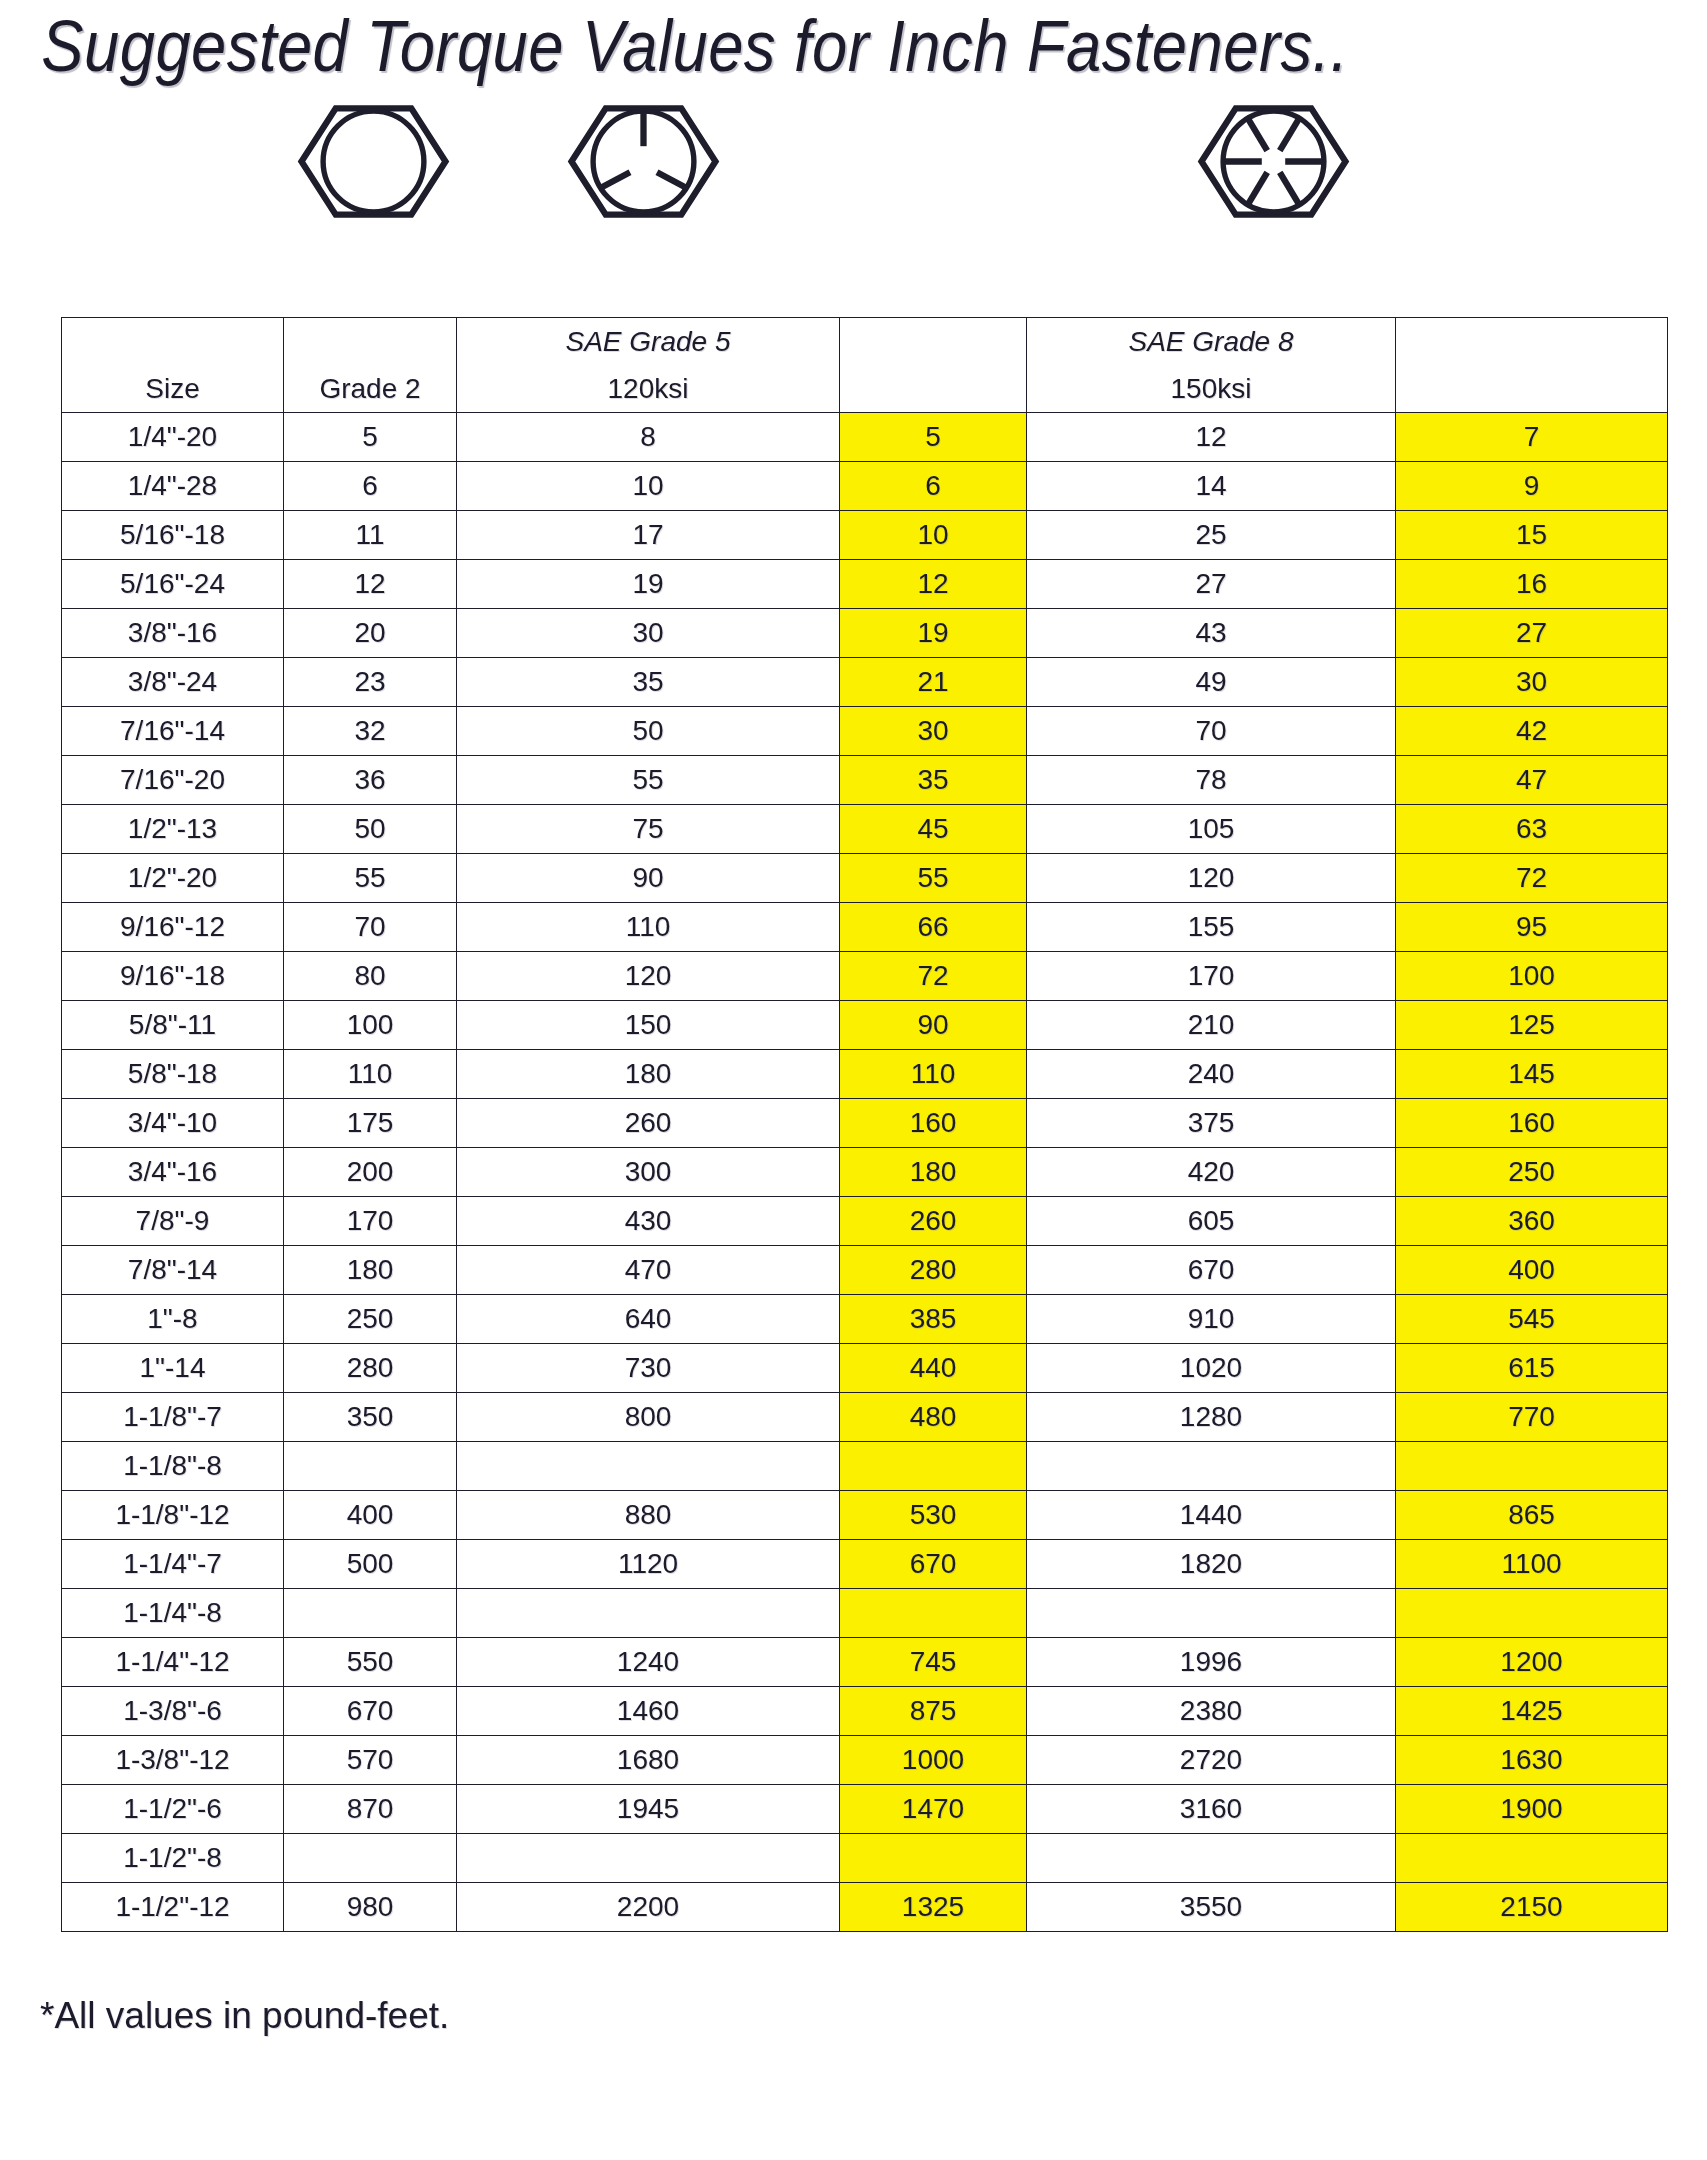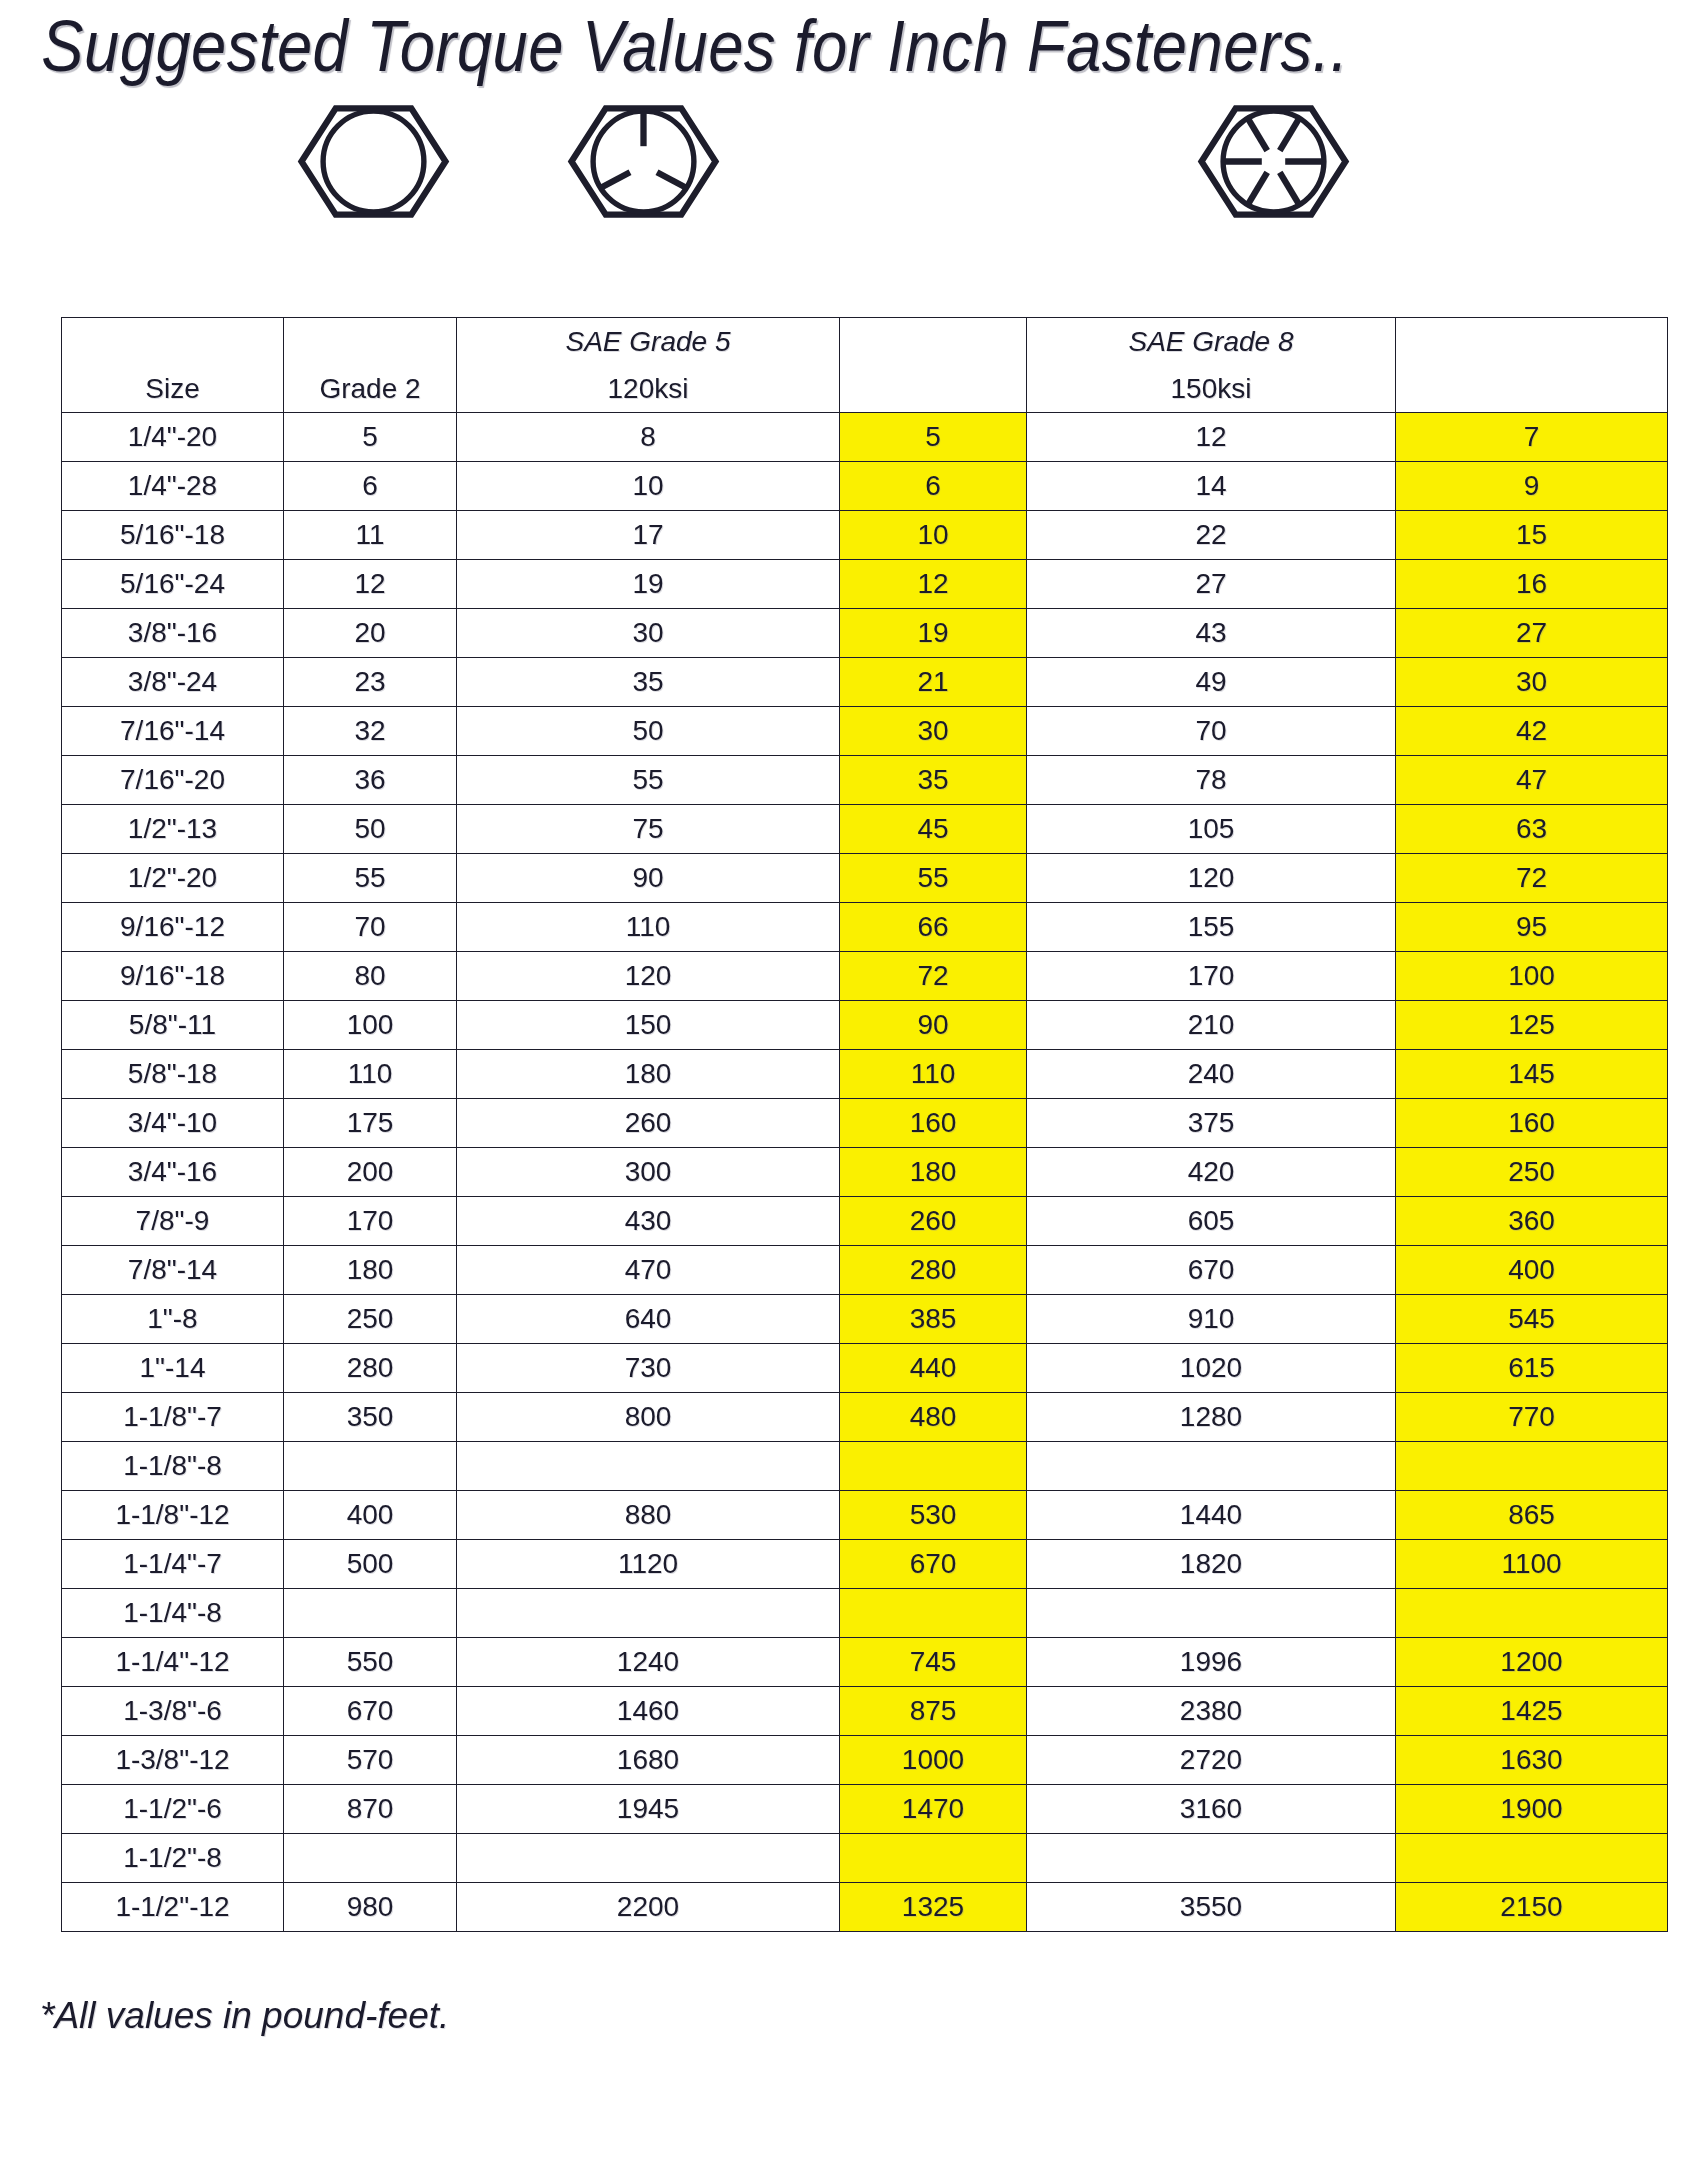--- a/index.html
+++ b/index.html
@@ -108,21 +108,21 @@
   .notes {
     position: absolute;
     left: 40px;
     top: 1995px;
     width: 1647px;
     font-size: 37px;
     line-height: 1.12;
     color: #1b1b2c;
     text-shadow: 0.9px 0.9px 0 rgba(140,140,155,0.30);
   }
-  .notes .line { display: block; white-space: nowrap; font-style: italic; }
+  .notes .line { display: block; white-space: nowrap; }
   .notes .wrapline { white-space: normal; }
 </style>
 </head>
 <body>
 
 <div class="title">Suggested Torque Values for Inch Fasteners..</div>
 
 <div class="hex-row">
 
   <div class="hex" style="left:297px;">
@@ -198,21 +198,21 @@
           <td>10</td>
           <td class="lube-cell">6</td>
           <td>14</td>
           <td class="lube-cell">9</td>
         </tr>
         <tr class="data">
           <td>5/16"-18</td>
           <td>11</td>
           <td>17</td>
           <td class="lube-cell">10</td>
-          <td>22</td>
+          <td>25</td>
           <td class="lube-cell">15</td>
         </tr>
         <tr class="data">
           <td>5/16"-24</td>
           <td>12</td>
           <td>19</td>
           <td class="lube-cell">12</td>
           <td>27</td>
           <td class="lube-cell">16</td>
         </tr>

